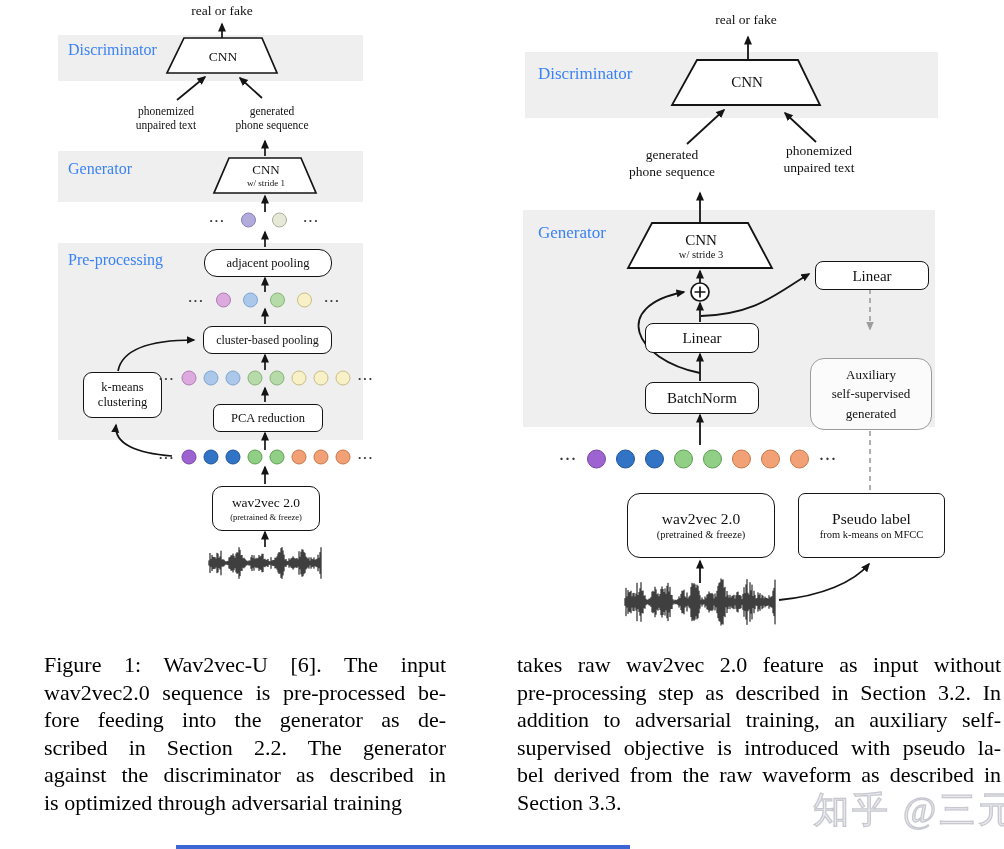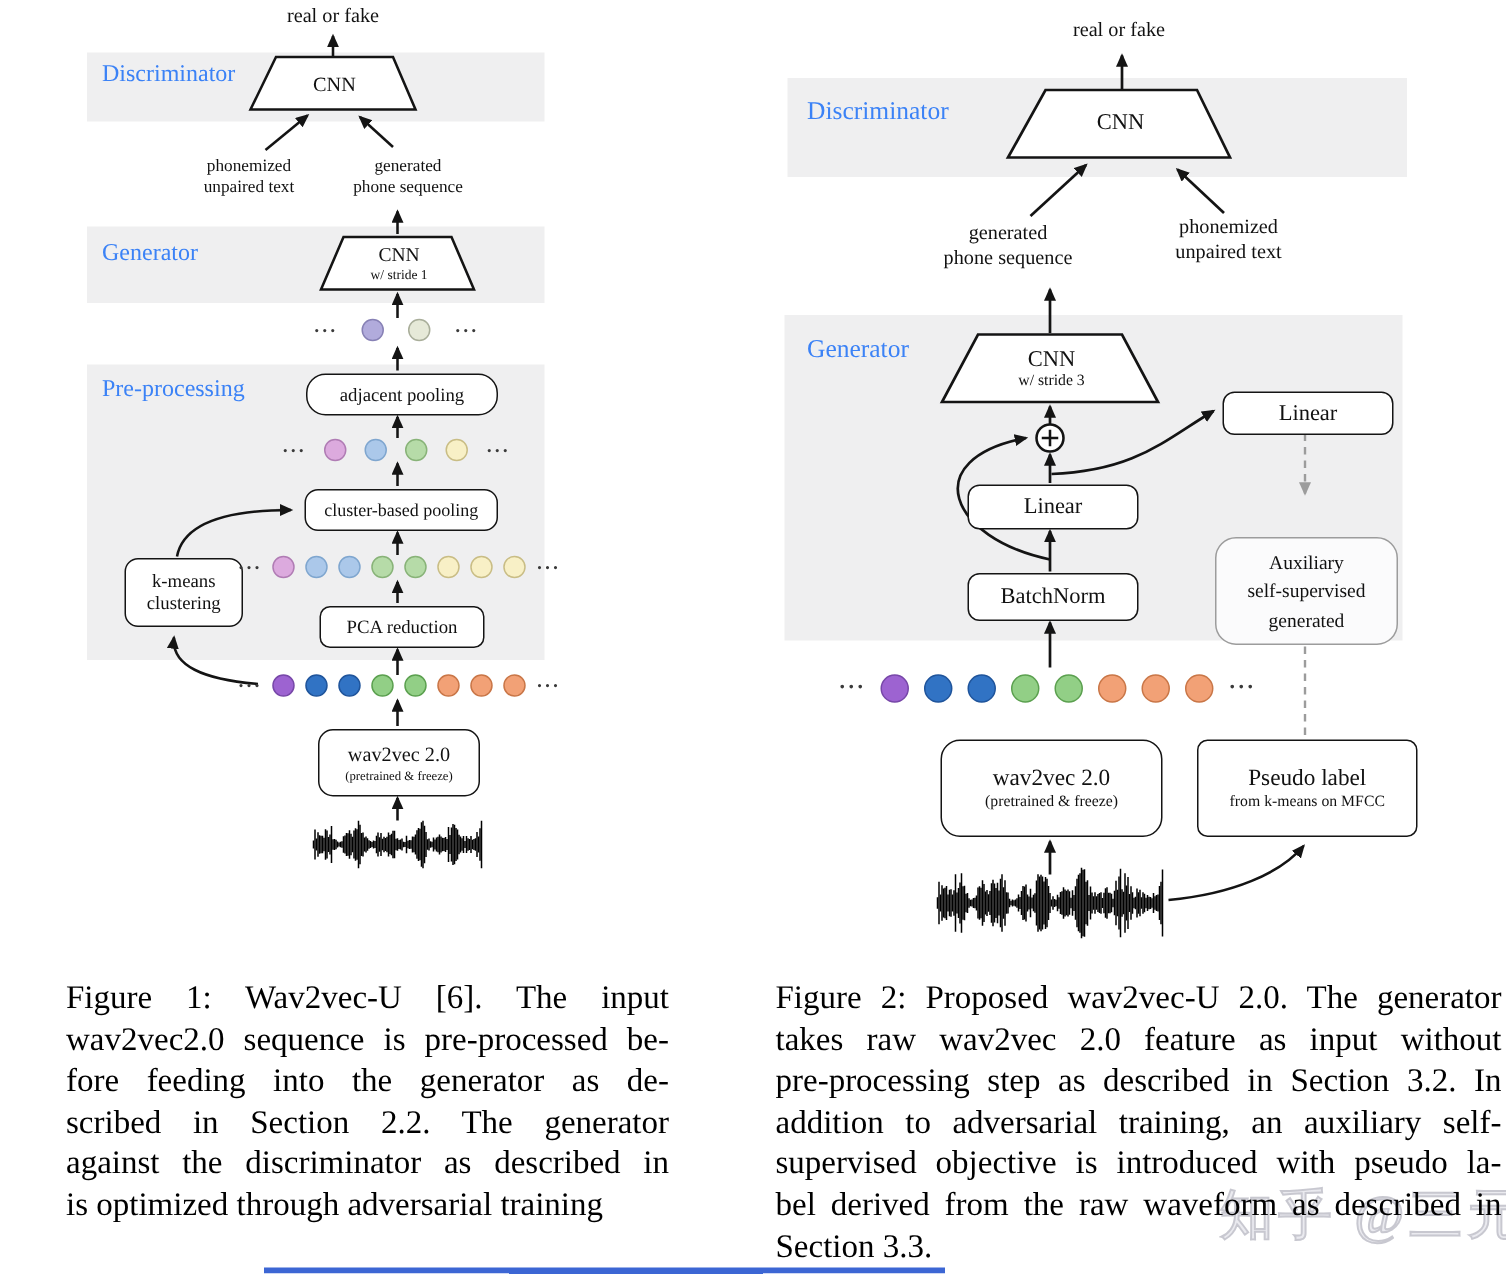--- a/index.html
+++ b/index.html
@@ -531,21 +531,20 @@
   <div class="box" style="left:157px;top:493px;width:146px;height:63px;border-radius:13px;">
     <span style="font-size:15.5px;">wav2vec 2.0</span>
     <span class="sub" style="font-size:10.5px;">(pretrained &amp; freeze)</span>
   </div>
   <div class="box" style="left:328px;top:493px;width:145px;height:63px;border-radius:7px;">
     <span style="font-size:15.5px;">Pseudo label</span>
     <span class="sub" style="font-size:10.5px;">from k-means on MFCC</span>
   </div>
 
   <div class="caption" style="left:7px;top:651px;width:524px;">
-      <div>Figure 2: Proposed wav2vec-U 2.0. The generator</div>
       <div>takes raw wav2vec 2.0 feature as input without</div>
       <div>pre-processing step as described in Section 3.2. In</div>
       <div>addition to adversarial training, an auxiliary self-</div>
       <div>supervised objective is introduced with pseudo la-</div>
       <div>bel derived from the raw waveform as described in</div>
       <div>Section 3.3.</div>
     </div>
 </div>
 
 <div class="watermark">知乎 @三元</div>

